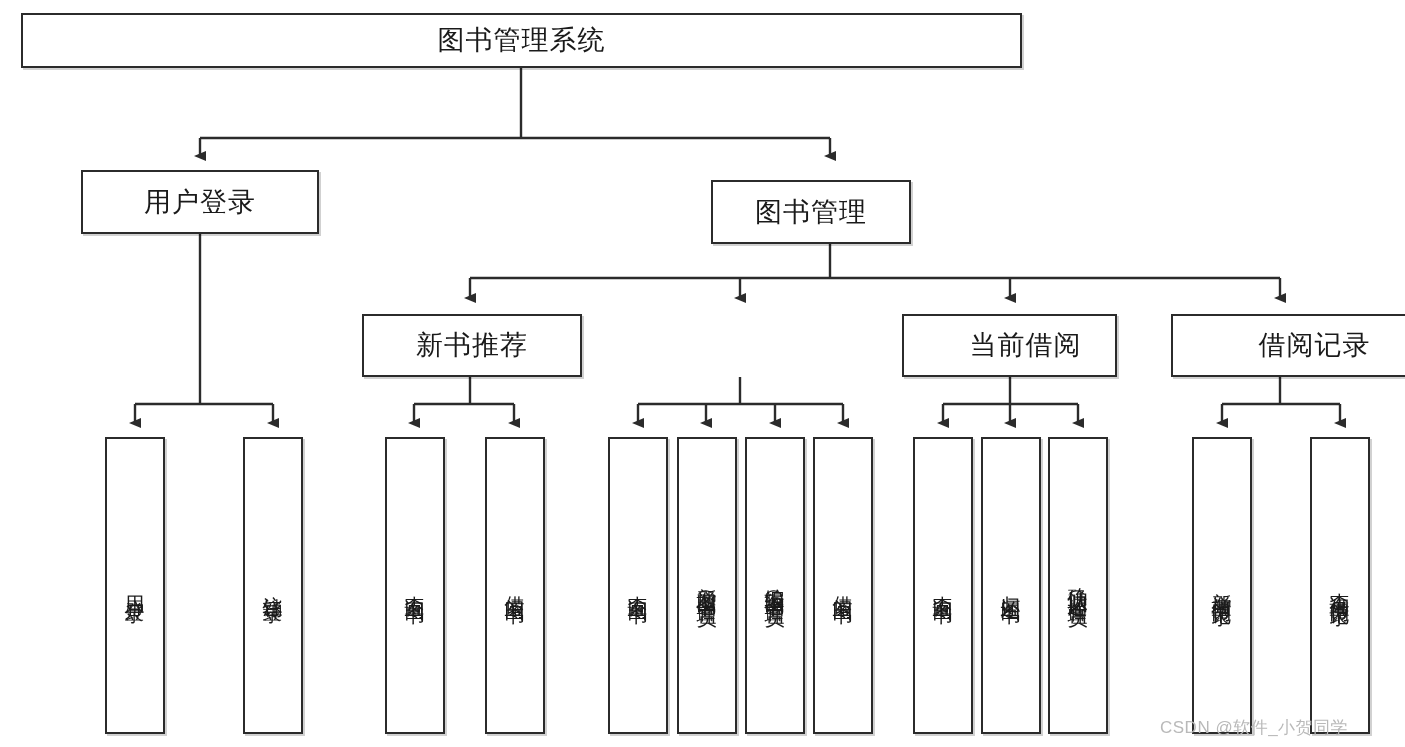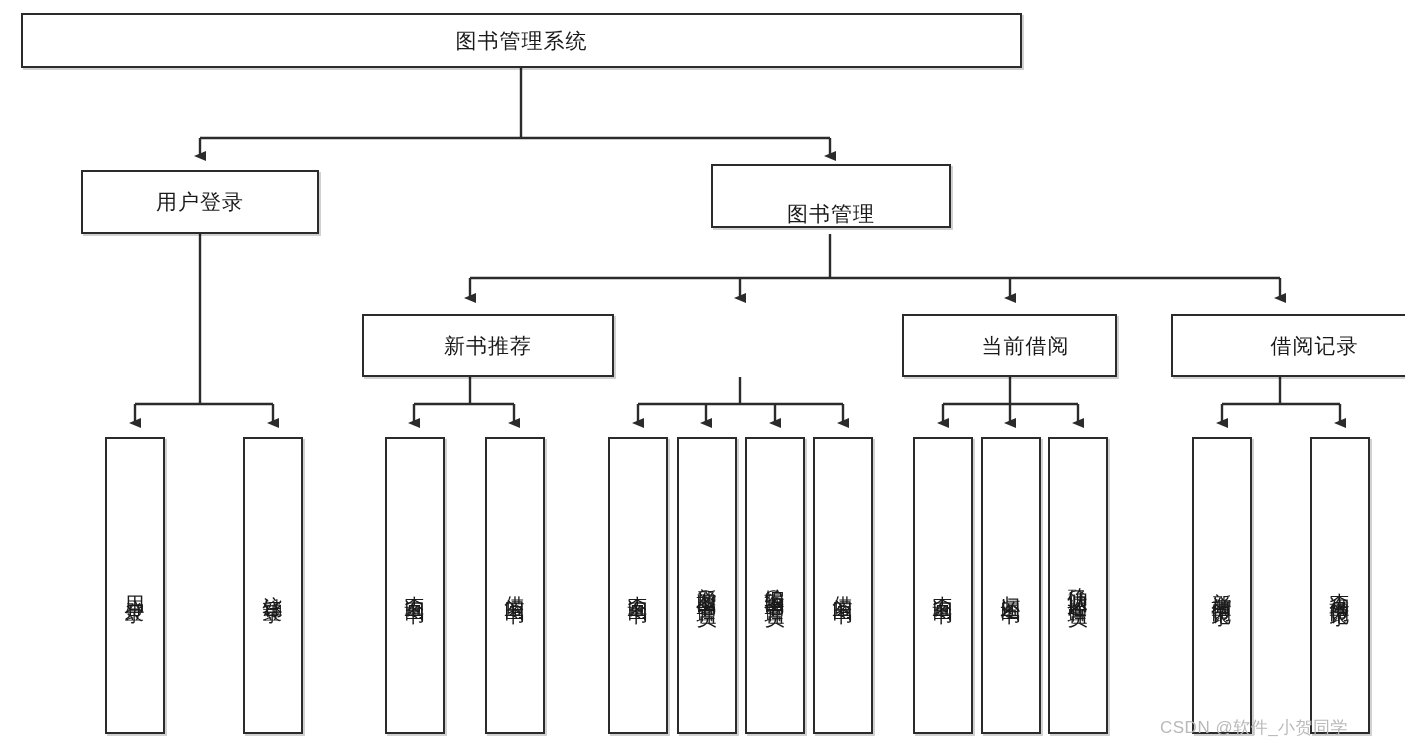--- a/index.html
+++ b/index.html
@@ -30,21 +30,21 @@
     box-sizing: border-box;
     background: #ffffff;
     border: 2px solid #2b2b2b;
     box-shadow: 2px 2px 0 rgba(0,0,0,0.18);
     display: flex;
     align-items: center;
     justify-content: center;
     color: #1a1a1a;
   }
   .node.horiz {
-    font-size: 21px;
+    font-size: 27px;
     letter-spacing: 1px;
     line-height: 1.2;
     text-align: center;
   }
   .node.vert {
     writing-mode: vertical-rl;
     text-orientation: upright;
     font-size: 20px;
     letter-spacing: 3px;
     line-height: 1.1;
@@ -121,25 +121,25 @@
     </g>
   </svg>
 
   <div class="node horiz" style="left:21px; top:13px; width:1001px; height:55px;">
     <span>图书管理系统</span>
   </div>
 
   <div class="node horiz" style="left:81px; top:170px; width:238px; height:64px;">
     <span>用户登录</span>
   </div>
-  <div class="node horiz" style="left:711px; top:164px; width:240px; height:64px;align-items:flex-end;">
+  <div class="node horiz" style="left:711px; top:180px; width:200px; height:64px;">
     <span>图书管理</span>
   </div>
 
-  <div class="node horiz" style="left:362px; top:314px; width:252px; height:63px;">
+  <div class="node horiz" style="left:362px; top:314px; width:220px; height:63px;">
     <span>新书推荐</span>
   </div>
   <div class="node horiz" style="left:902px; top:314px; width:215px; height:63px;padding-left:32px;">
     <span>当前借阅</span>
   </div>
   <div class="node horiz" style="left:1171px; top:314px; width:245px; height:63px;padding-left:42px;">
     <span>借阅记录</span>
   </div>
 
   <div class="node vert" style="left:105px; top:437px; width:60px; height:297px;">

